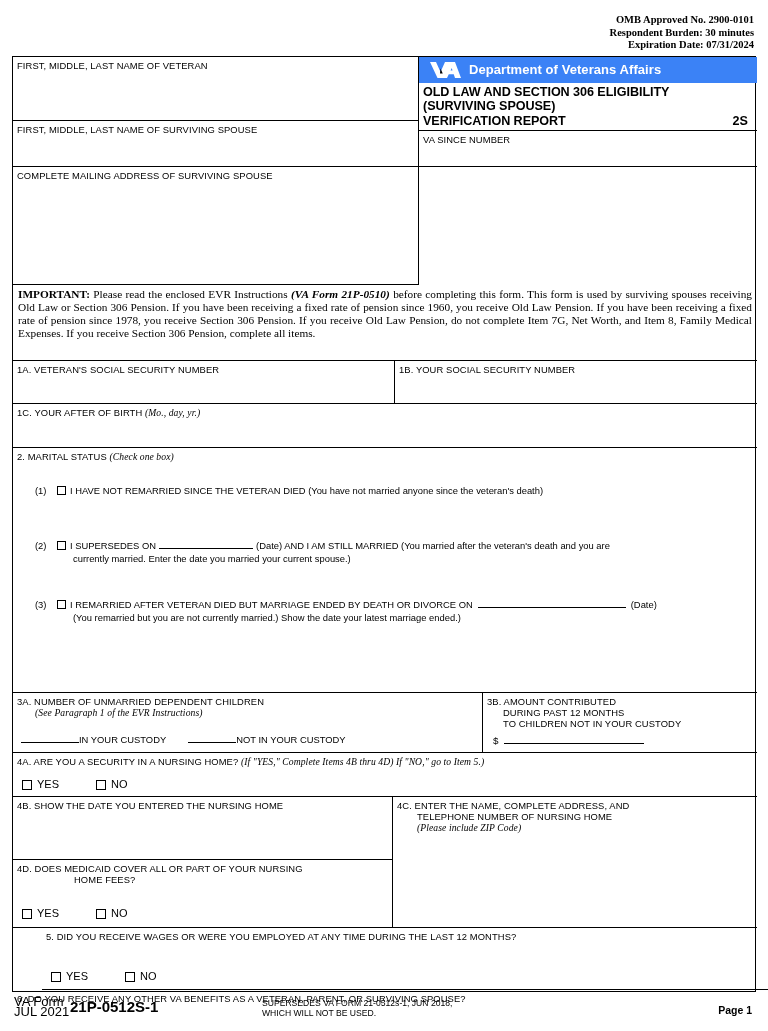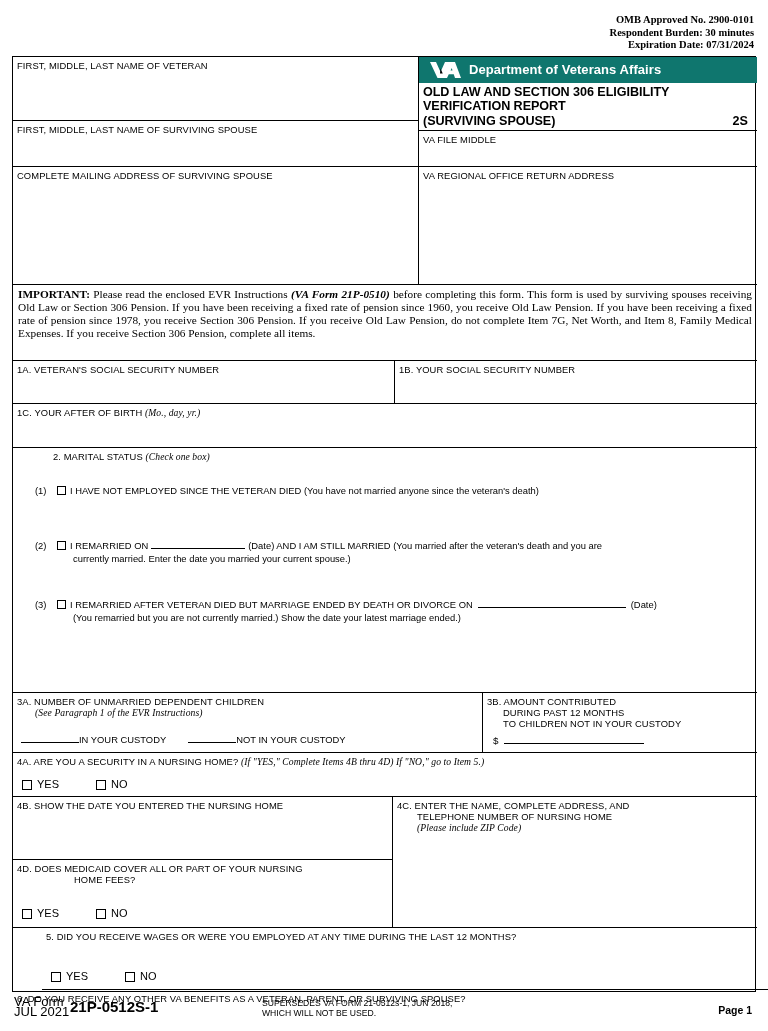--- a/index.html
+++ b/index.html
@@ -58,21 +58,21 @@
 
   
   #c-vetname   { left:0;   top:0;    width:406px; height:64px; }
   #c-spsname   { left:0;   top:64px; width:406px; height:46px; }
   #c-mailaddr  { left:0;   top:110px;width:406px; height:118px; }
 
   
   #va-bar {
     position: absolute;
     left: 406px; top: 0; width: 338px; height: 26px;
-    background: #0f766e;
+    background: #3b82f6;
   }
   #va-bar .valogo {
     position: absolute; left: 10px; top: 3px;
     width: 32px; height: 20px;
   }
   #va-bar .vatext {
     position: absolute; left: 50px; top: 5px;
     color: #fff; font-size: 13px; font-weight: bold;
     letter-spacing: .005em;
   }
@@ -108,21 +108,21 @@
   #c-important .para b { font-weight: bold; }
   #c-important .para i { font-style: italic; font-weight: bold; }
 
   
   #c-ssn-a { left:0;   top:304px; width:382px; height:43px; }
   #c-ssn-b { left:382px; top:304px; width:362px; height:43px; }
   #c-dob   { left:0;   top:347px; width:744px; height:44px; }
 
   
   #c-marital { left:0; top:391px; width:744px; height:245px; }
-  #c-marital .head { position:absolute; left:4px; top:3px;margin-left:36px; }
+  #c-marital .head { position:absolute; left:4px; top:3px; }
   .mrow { position: absolute; font-size: 9.4px; line-height: 11.6px; }
   .mnum { position: absolute; }
   .cbx {
     display: inline-block;
     width: 9px; height: 9px;
     border: 1px solid #000;
     background: #fff;
     vertical-align: -1px;
     margin: 0 4px 0 0;
   }
@@ -212,33 +212,30 @@
         <path fill="#ffffff" d="M2 4 L14 4 L23 24 L32 4 L44 4 L29 36 L17 36 Z"></path>
         <path fill="#ffffff" d="M40 4 L52 4 L64 36 L52 36 L49.5 28.5 L40 28.5 L37 21 L47 21 L45.5 16 L36 36 L25 36 Z"></path>
         <path fill="#000000" d="M23 17 L27.5 27 L22 27 Z"></path>
       </svg>
       <span class="vatext">Department of Veterans Affairs</span>
     </div>
 
     <div id="va-title">
       <div class="t">
         <div>OLD LAW AND SECTION 306 ELIGIBILITY</div>
+        <div>(SURVIVING SPOUSE)</div>
         <div>VERIFICATION REPORT</div>
-        <div>(SURVIVING SPOUSE)</div>
       </div>
       <span class="code">2S</span>
     </div>
 
     <div class="cell bb" id="c-vafile">
-      <span class="lbl">VA FILE MIDDLE</span>
-    </div>
-
-    <div class="cell bb" id="c-varo">
-      <span class="lbl">VA REGIONAL OFFICE RETURN ADDRESS</span>
-    </div>
+      <span class="lbl">VA SINCE NUMBER</span>
+    </div>
+
 
     <div class="cell bb" id="c-important">
       <div class="para"><b>IMPORTANT:</b><span> Please read the enclosed EVR Instructions </span><i>(VA Form 21P-0510)</i><span> before completing this form. This form is used by surviving spouses receiving Old Law or Section 306 Pension. If you have been receiving a fixed rate of pension since 1960, you receive Old Law Pension. If you have been receiving a fixed rate of pension since 1978, you receive Section 306 Pension. If you receive Old Law Pension, do not complete Item 7G, Net Worth, and Item 8, Family Medical Expenses. If you receive Section 306 Pension, complete all items.</span></div>
     </div>
 
     <div class="cell br bb" id="c-ssn-a">
       <span class="lbl">1A. VETERAN'S SOCIAL SECURITY NUMBER</span>
     </div>
     <div class="cell bb" id="c-ssn-b">
       <span class="lbl">1B. YOUR SOCIAL SECURITY NUMBER</span>
@@ -246,26 +243,26 @@
 
     <div class="cell bb" id="c-dob">
       <span class="lbl"><span>1C. YOUR AFTER OF BIRTH</span> <span class="ital">(Mo., day, yr.)</span></span>
     </div>
 
     <div class="cell bb" id="c-marital">
       <span class="lbl head"><span>2. MARITAL STATUS</span> <span class="ital">(Check one box)</span></span>
 
       <div class="mrow" style="left:22px; top:37px;">
         <span class="mnum" style="position:relative;">(1)</span>
-        <span class="cbx" style="margin-left:8px;"></span><span>I HAVE NOT EMPLOYED SINCE THE VETERAN DIED (You have not married anyone since the veteran's death)</span>
+        <span class="cbx" style="margin-left:8px;"></span><span>I HAVE NOT REMARRIED SINCE THE VETERAN DIED (You have not married anyone since the veteran's death)</span>
       </div>
 
       <div class="mrow" style="left:22px; top:91px; width:700px;">
         <span>(2)</span>
-        <span class="cbx" style="margin-left:8px;"></span><span>I REMARRIED ON</span><span class="writeline" style="width:94px; margin:0 3px;"></span><span>(Date) AND I AM STILL MARRIED (You married after the veteran's death and you are</span>
+        <span class="cbx" style="margin-left:8px;"></span><span>I SUPERSEDES ON</span><span class="writeline" style="width:94px; margin:0 3px;"></span><span>(Date) AND I AM STILL MARRIED (You married after the veteran's death and you are</span>
         <div style="margin-left:38px; margin-top:1px;">currently married. Enter the date you married your current spouse.)</div>
       </div>
 
       <div class="mrow" style="left:22px; top:150px; width:710px;">
         <span>(3)</span>
         <span class="cbx" style="margin-left:8px;"></span><span>I REMARRIED AFTER VETERAN DIED BUT MARRIAGE ENDED BY DEATH OR DIVORCE ON</span><span class="writeline" style="width:148px; margin:0 5px;"></span><span>(Date)</span>
         <div style="margin-left:38px; margin-top:1px;">(You remarried but you are not currently married.) Show  the date your latest marriage ended.)</div>
       </div>
     </div>
 

